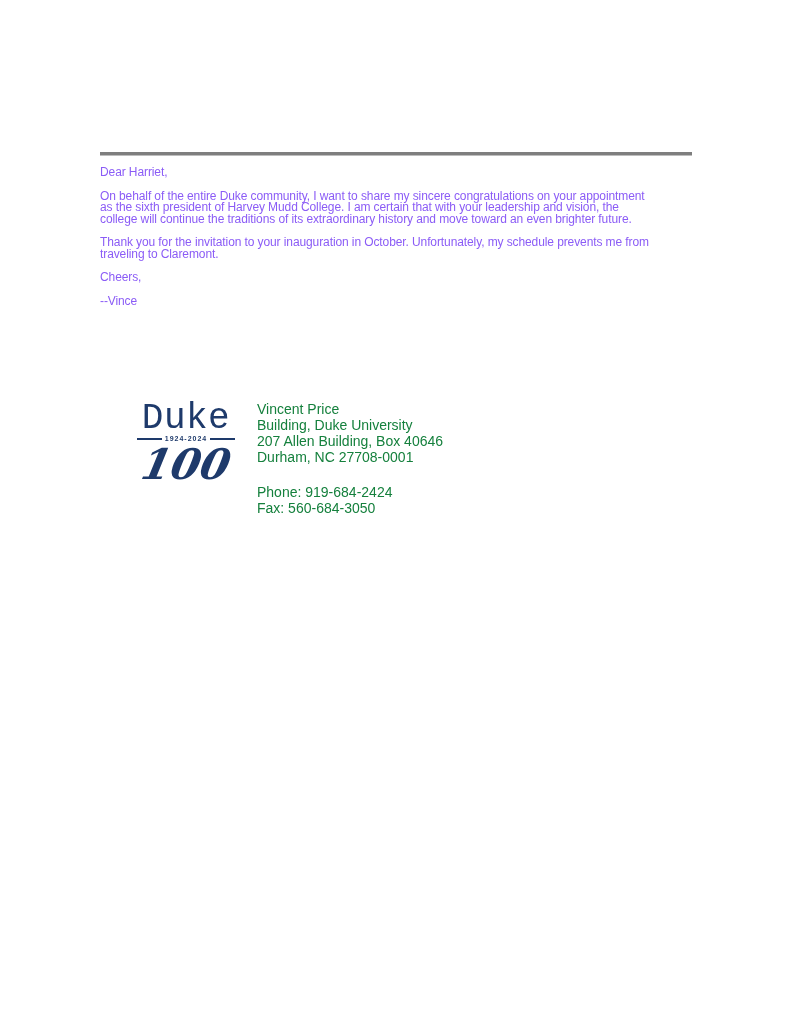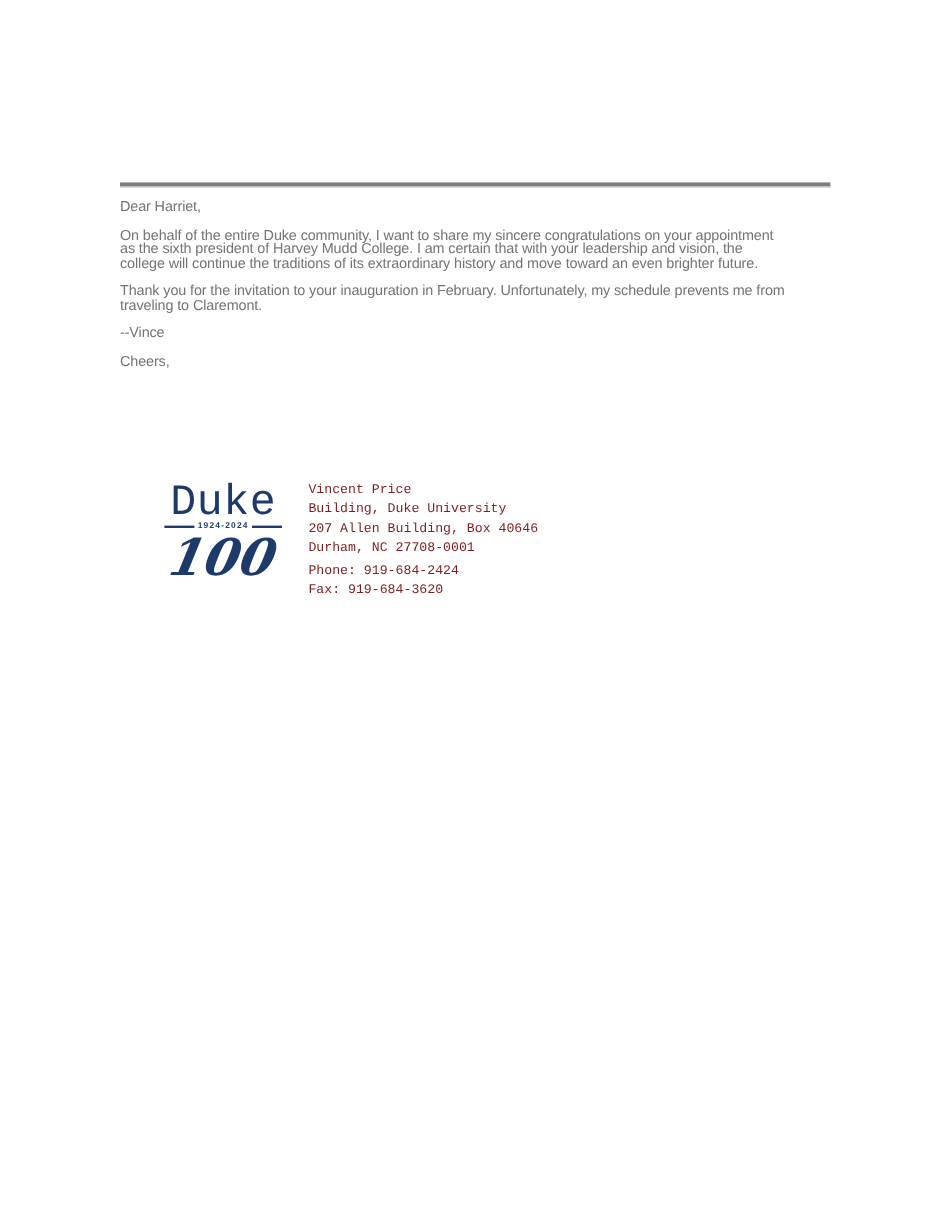--- a/index.html
+++ b/index.html
@@ -27,21 +27,21 @@
     height: 3px;
     background: #7e7e7e;
     border-bottom: 1px solid #bdbdbd;
     margin: 0 0 11px 0;
   }
   .letter p {
     margin: 0 0 12px 0;
     font-size: 12px;
     line-height: 11.5px;
     letter-spacing: -0.1px;
-    color: #737373;
+    color: #8b5cf6;
     white-space: pre-line;
   }
 
   
   .duke-logo {
     position: absolute;
     left: 137px;
     top: 403px;
     width: 98px;
     color: #1e3a6b;
@@ -79,53 +79,52 @@
     line-height: 44px;
     transform: skewX(-12deg);
     color: #1e3a6b;
   }
 
   
   .contact {
     position: absolute;
     left: 257px;
     top: 401px;
-    font-size: 11px;
+    font-size: 14px;
     line-height: 16px;
-    color: #7f1d1d;
-    font-family: Liberation Mono, monospace;
+    color: #15803d;
   }
   .contact div { white-space: pre; }
-  .contact .phone-line { margin-top: 3px; }
+  .contact .phone-line { margin-top: 19px; }
 </style>
 </head>
 <body>
 
 <div class="letter">
   <div class="divider"></div>
   <p>Dear Harriet,</p>
   <p>On behalf of the entire Duke community, I want to share my sincere congratulations on your appointment
 as the sixth president of Harvey Mudd College. I am certain that with your leadership and vision, the
 college will continue the traditions of its extraordinary history and move toward an even brighter future.</p>
-  <p>Thank you for the invitation to your inauguration in February. Unfortunately, my schedule prevents me from
+  <p>Thank you for the invitation to your inauguration in October. Unfortunately, my schedule prevents me from
 traveling to Claremont.</p>
+  <p>Cheers,</p>
   <p>--Vince</p>
-  <p>Cheers,</p>
 </div>
 
 <div class="duke-logo">
   <div class="duke-wordmark">Duke</div>
   <div class="duke-years">
     <span class="rule"></span>
     <span>1924-2024</span>
     <span class="rule"></span>
   </div>
   <div class="duke-centennial">100</div>
 </div>
 
 <div class="contact">
   <div>Vincent Price</div>
   <div>Building, Duke University</div>
   <div>207 Allen Building, Box 40646</div>
   <div>Durham, NC 27708-0001</div>
   <div class="phone-line">Phone: 919-684-2424</div>
-  <div>Fax: 919-684-3620</div>
+  <div>Fax: 560-684-3050</div>
 </div>
 
 </body></html>

